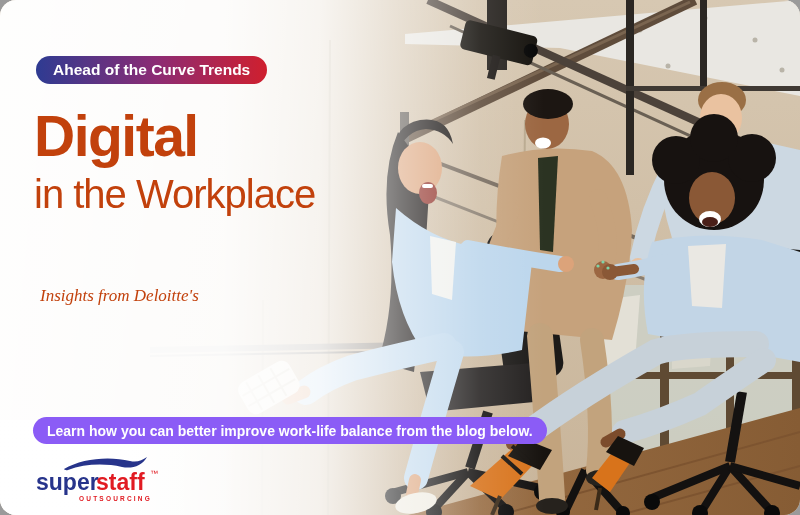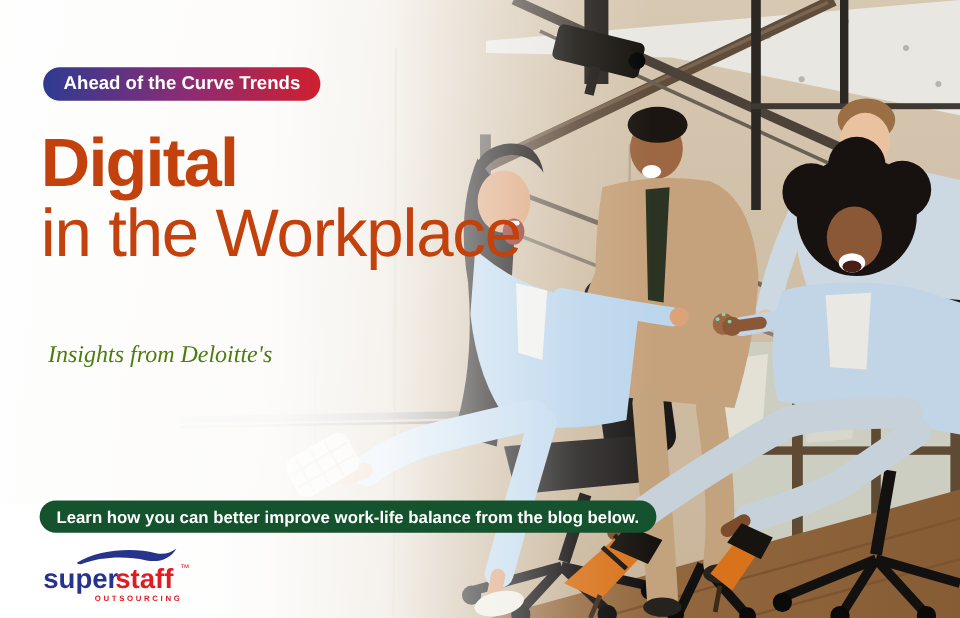--- a/index.html
+++ b/index.html
@@ -1,38 +1,38 @@
 <!DOCTYPE html>
 <html><head>
 <meta charset="utf-8">
 <style>
   html,body{margin:0;padding:0;background:#9a9a9a;}
   .canvas{position:relative;width:800px;height:515px;overflow:hidden;background:#fff;
-          font-family:"Liberation Sans",sans-serif;}
+          font-family:"Liberation Sans",sans-serif;border-radius:16px;}
   .scene{position:absolute;left:0;top:0;width:800px;height:515px;display:block;}
   .overlay-main{position:absolute;inset:0;pointer-events:none;
     background:linear-gradient(90deg,
       rgba(255,255,255,0.98) 0%,
       rgba(255,255,255,0.95) 28%,
       rgba(255,255,255,0.82) 40%,
       rgba(255,255,255,0.45) 50%,
       rgba(255,255,255,0.12) 60%,
       rgba(255,255,255,0) 68%);}
   .overlay-corner{position:absolute;left:0;bottom:0;width:240px;height:95px;pointer-events:none;
     background:linear-gradient(90deg,rgba(255,255,255,0.97) 55%,rgba(255,255,255,0));}
   .badge{position:absolute;left:36px;top:56px;height:28px;display:flex;align-items:center;
     padding:0 17px;border-radius:15px;color:#fff;font-size:15.5px;font-weight:bold;
     background:linear-gradient(90deg,#2e3b92 0%,#8c2c74 52%,#cf1f2e 100%);}
   .title{position:absolute;left:34px;top:107px;color:#c2410c;}
   .title .t1,.title .t2{font-size:57px;font-weight:bold;letter-spacing:-1.5px;line-height:59px;}
-  .title .t3{font-size:56px;font-weight:normal;letter-spacing:-1px;line-height:56px;}
+  .title .t3{font-size:40px;font-weight:normal;letter-spacing:-1px;line-height:56px;}
   .subtitle{position:absolute;left:40px;top:283px;font-family:"Liberation Serif",serif;
-    font-style:italic;font-size:20px;line-height:26px;color:#4d7c0f;}
+    font-style:italic;font-size:17px;line-height:26px;color:#c2410c;}
   .cta{position:absolute;left:33px;top:417px;height:27px;display:flex;align-items:center;
-    padding:0 14px;border-radius:14px;background:#14532d;color:#fff;
+    padding:0 14px;border-radius:14px;background:#8b5cf6;color:#fff;
     font-size:14px;font-weight:bold;white-space:nowrap;}
   .logo{position:absolute;left:34px;top:454px;width:132px;height:54px;}
 </style>
 </head>
 <body>
 
 <div class="canvas">
 
   <svg class="scene" viewBox="0 0 800 515" aria-hidden="true">
     <defs>

